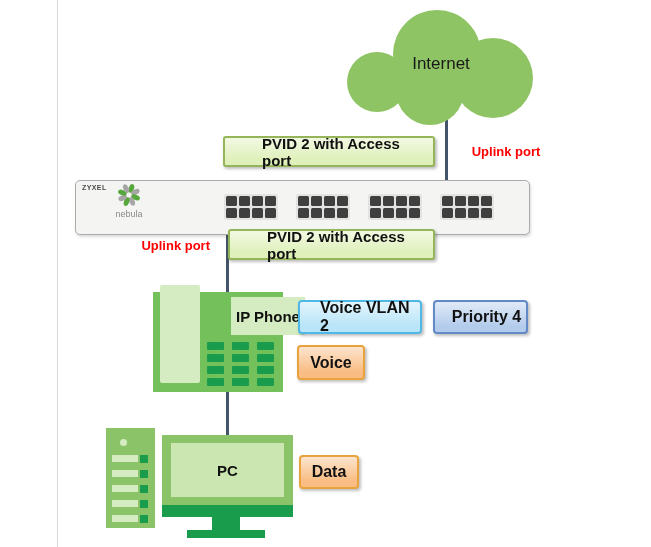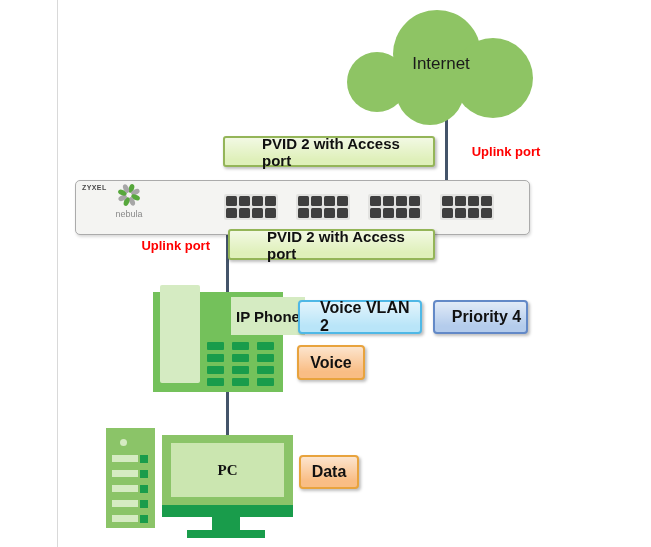--- a/index.html
+++ b/index.html
@@ -57,21 +57,21 @@
   .key{background:var(--dark_green,#199C4B);border-radius:1px;}
 
   
   .tower{left:106px;top:428px;width:49px;height:100px;background:var(--green,#8BC468);z-index:1;}
   .tower-dot{left:14px;top:11px;width:7px;height:7px;border-radius:50%;background:var(--light_green,#D5EBC2);}
   .tower-row{position:absolute;left:0;width:100%;height:8px;}
   .tower-stripe{position:absolute;left:6px;top:0;width:26px;height:7px;background:var(--light_green,#D5EBC2);}
   .tower-sq{position:absolute;left:34px;top:0;width:8px;height:8px;background:var(--dark_green,#199C4B);}
 
   
-  .monitor{left:162px;top:435px;width:131px;height:87px;z-index:1;font-family:Liberation Serif, serif;}
+  .monitor{left:162px;top:435px;width:131px;height:87px;z-index:1;}
   .monitor-frame{left:0;top:0;width:131px;height:70px;background:var(--green,#8BC468);}
   .monitor-screen{left:9px;top:8px;width:113px;height:54px;background:var(--screen_green,#CBE6B0);
     display:flex;align-items:center;justify-content:center;font-size:15px;font-weight:bold;color:#111;}
   .monitor-band{left:0;top:70px;width:131px;height:12px;background:var(--dark_green,#199C4B);}
   .monitor-neck{left:50px;top:82px;width:28px;height:13px;background:var(--dark_green,#199C4B);}
   .monitor-base{left:25px;top:95px;width:78px;height:8px;background:var(--dark_green,#199C4B);}
 </style>
 </head>
 <body>
 

